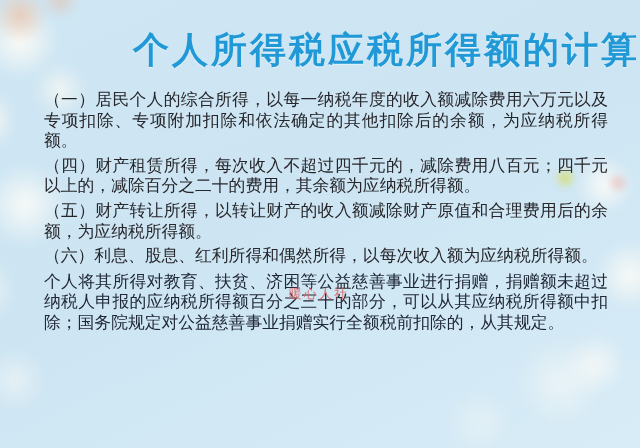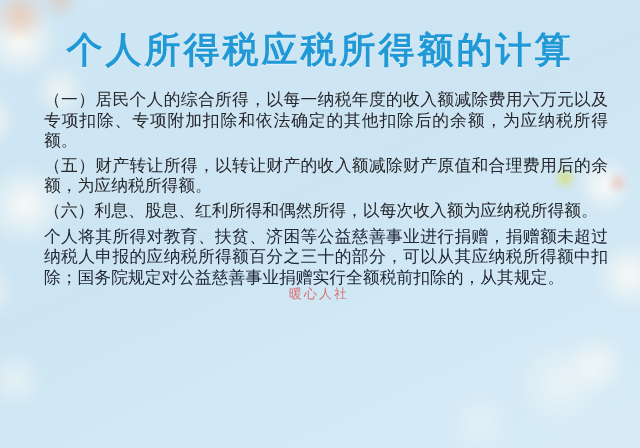--- a/index.html
+++ b/index.html
@@ -51,21 +51,21 @@
   .texture-bottom-right{
     right:-20px;bottom:-25px;width:240px;height:160px;
     background:
       radial-gradient(circle 60px at 140px 70px, rgba(250,250,247,.6) 0%, rgba(250,250,247,0) 75%),
       radial-gradient(circle 45px at 60px 110px, rgba(248,249,246,.45) 0%, rgba(248,249,246,0) 75%);
     filter:blur(6px);
   }
   
   .title{
     position:absolute;left:0;right:0;top:26px;
-    text-align:center;
+    text-align:right;
     font-family:Liberation Mono, monospace;
     font-weight:bold;
     font-size:36px;
     letter-spacing:3px;
     color:#2099d6;
     text-shadow:0 1px 1px rgba(255,255,255,.5);
     white-space:nowrap;
   }
   
   .content{
@@ -97,20 +97,21 @@
   <div class="deco corner-pink"></div>
   <div class="deco blossom-right"></div>
   <div class="deco leaf-right"></div>
   <div class="deco pink-right"></div>
   <div class="deco texture-bottom-right"></div>
 
   <div class="title">个人所得税应税所得额的计算</div>
 
   <div class="content">
     <p>（一）居民个人的综合所得，以每一纳税年度的收入额减除费用六万元以及专项扣除、专项附加扣除和依法确定的其他扣除后的余额，为应纳税所得额。</p>
+    <p>（四）财产租赁所得，每次收入不超过四千元的，减除费用八百元；四千元以上的，减除百分之二十的费用，其余额为应纳税所得额。</p>
     <p>（五）财产转让所得，以转让财产的收入额减除财产原值和合理费用后的余额，为应纳税所得额。</p>
     <p>（六）利息、股息、红利所得和偶然所得，以每次收入额为应纳税所得额。</p>
     <p class="note">个人将其所得对教育、扶贫、济困等公益慈善事业进行捐赠，捐赠额未超过纳税人申报的应纳税所得额百分之三十的部分，可以从其应纳税所得额中扣除；国务院规定对公益慈善事业捐赠实行全额税前扣除的，从其规定。</p>
   </div>
 
   <div class="watermark">暖心人社</div>
 
 </div>
 
 </body></html>

